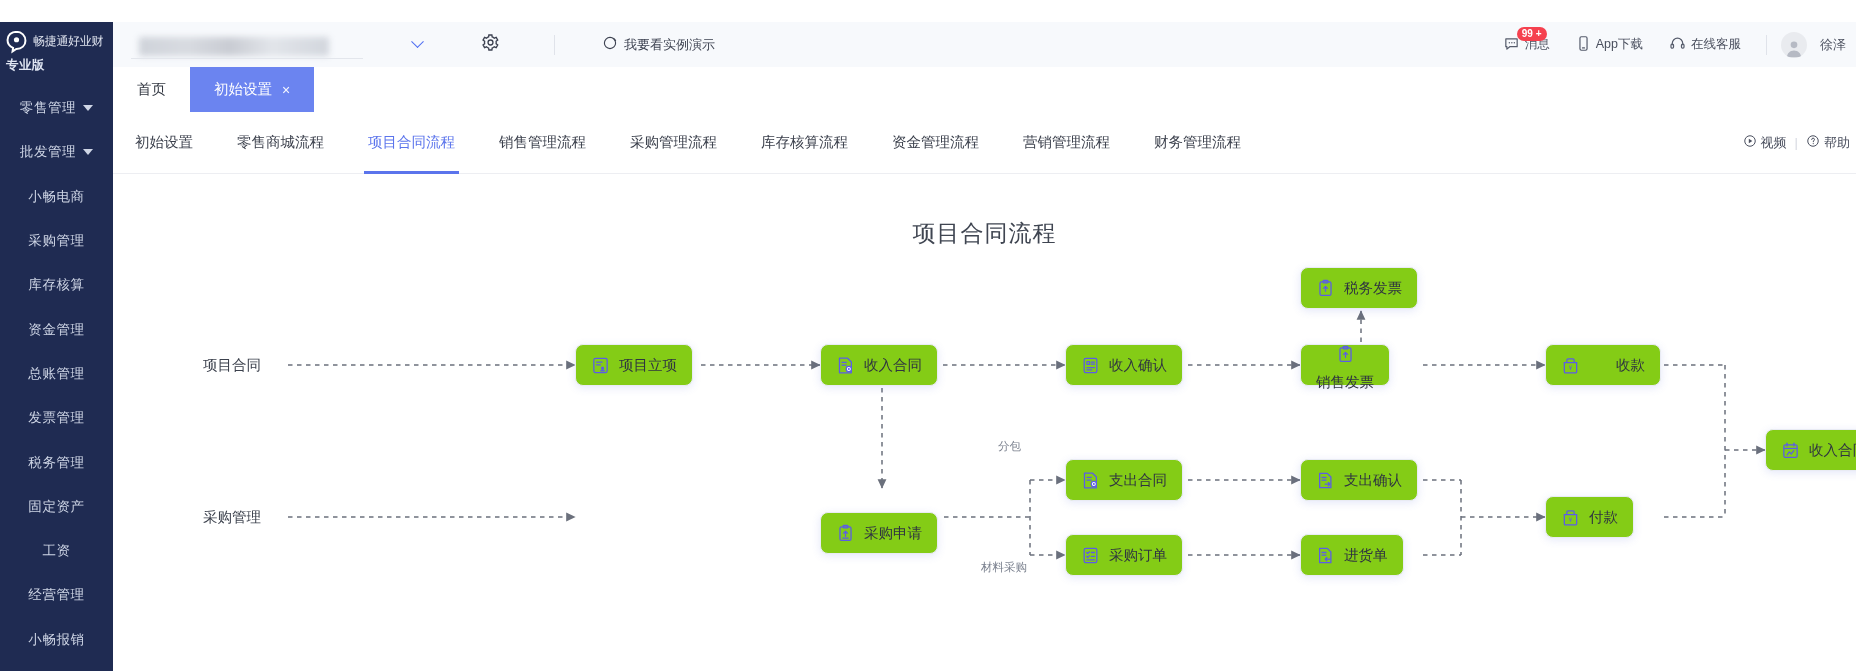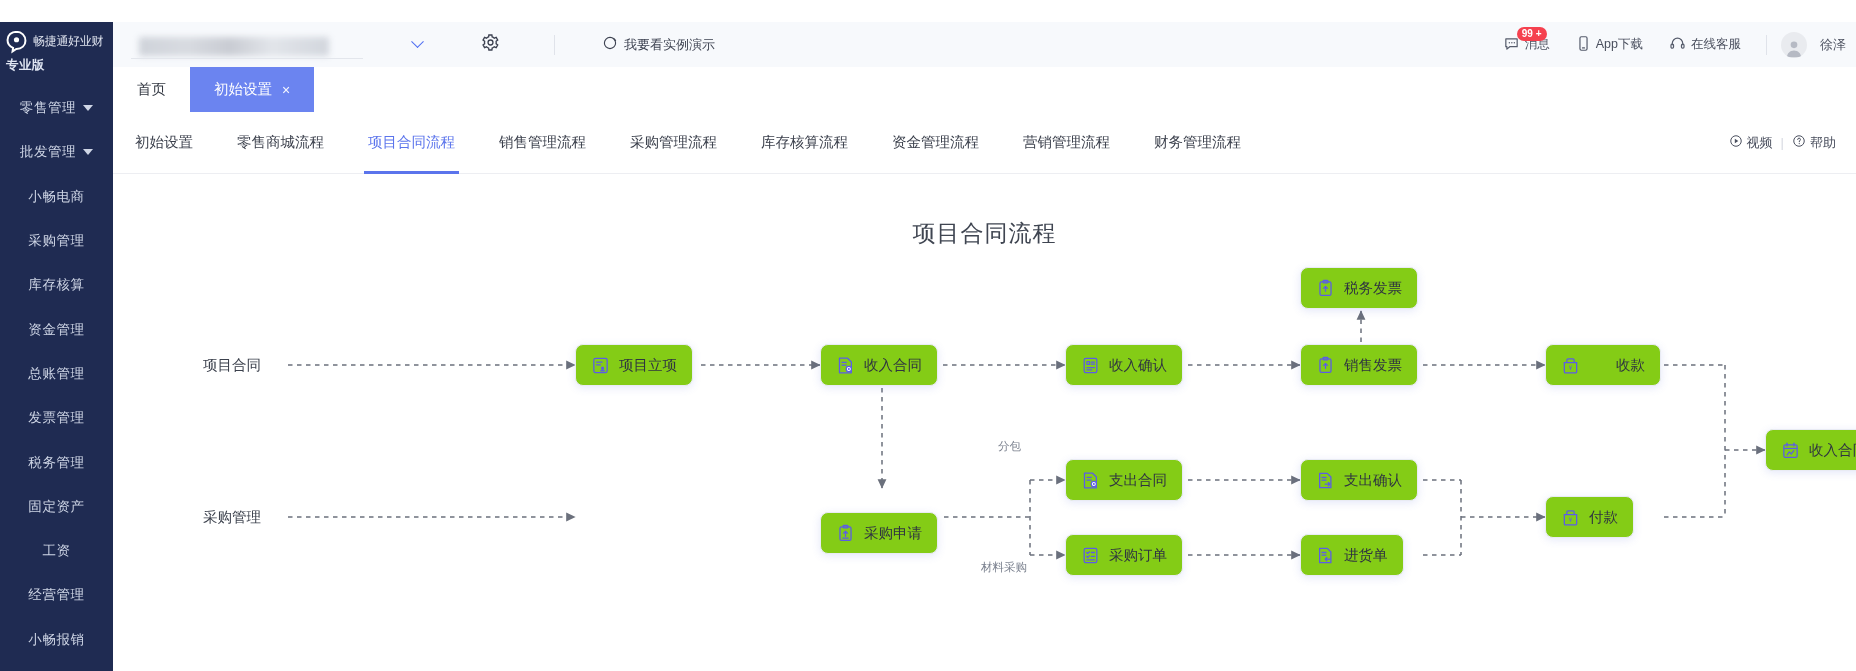--- a/index.html
+++ b/index.html
@@ -144,21 +144,21 @@
     display: flex; align-items: center;
     padding: 0 22px; font-size: 14.5px; color: #3a3f4b; cursor: pointer;
   }
   .subtab.active { color: #5b74ec; }
   .subtab.active::after {
     content: ""; position: absolute; left: 18px; right: 18px; bottom: 0;
     height: 2.5px; background: #5b74ec;
   }
   .subbar-right {
     margin-left: auto; display: flex; align-items: center;
-    padding-right: 14px; font-size: 13px; color: #4a4f5e; gap: 0;
+    padding-right: 0; font-size: 13px; color: #4a4f5e; gap: 0;
   }
   .sb-link { display: flex; align-items: center; gap: 4px; cursor: pointer; padding: 0 6px; }
   .sb-sep { color: #d6d9e0; padding: 0 2px; }
 
   
   .canvas {
     position: absolute; left: 113px; top: 174px;
     width: 1743px; height: 497px; background: #fff; overflow: hidden;
   }
   .diagram-title {
@@ -494,21 +494,21 @@
       <span>
         <svg width="19" height="19" viewBox="0 0 24 24" fill="none" stroke="#5b5ce8" stroke-width="1.6">
           <rect x="5" y="3.6" width="14" height="17" rx="2"></rect>
           <rect x="9" y="1.8" width="6" height="3.2" rx="1"></rect>
           <path d="M12 15.6V9.4m0 0-2.4 2.4M12 9.4l2.4 2.4" stroke-linecap="round" stroke-linejoin="round"></path>
         </svg>
       </span>
       <span>税务发票</span>
     </div>
 
-    <div class="node" style="left:1187px; top:170px;">
+    <div class="node" style="left:1187px; top:170px;flex-direction:column;">
       <span>
         <svg width="19" height="19" viewBox="0 0 24 24" fill="none" stroke="#5b5ce8" stroke-width="1.6">
           <rect x="5" y="3.6" width="14" height="17" rx="2"></rect>
           <rect x="9" y="1.8" width="6" height="3.2" rx="1"></rect>
           <path d="M12 15.6V9.4m0 0-2.4 2.4M12 9.4l2.4 2.4" stroke-linecap="round" stroke-linejoin="round"></path>
         </svg>
       </span>
       <span>销售发票</span>
     </div>
 

